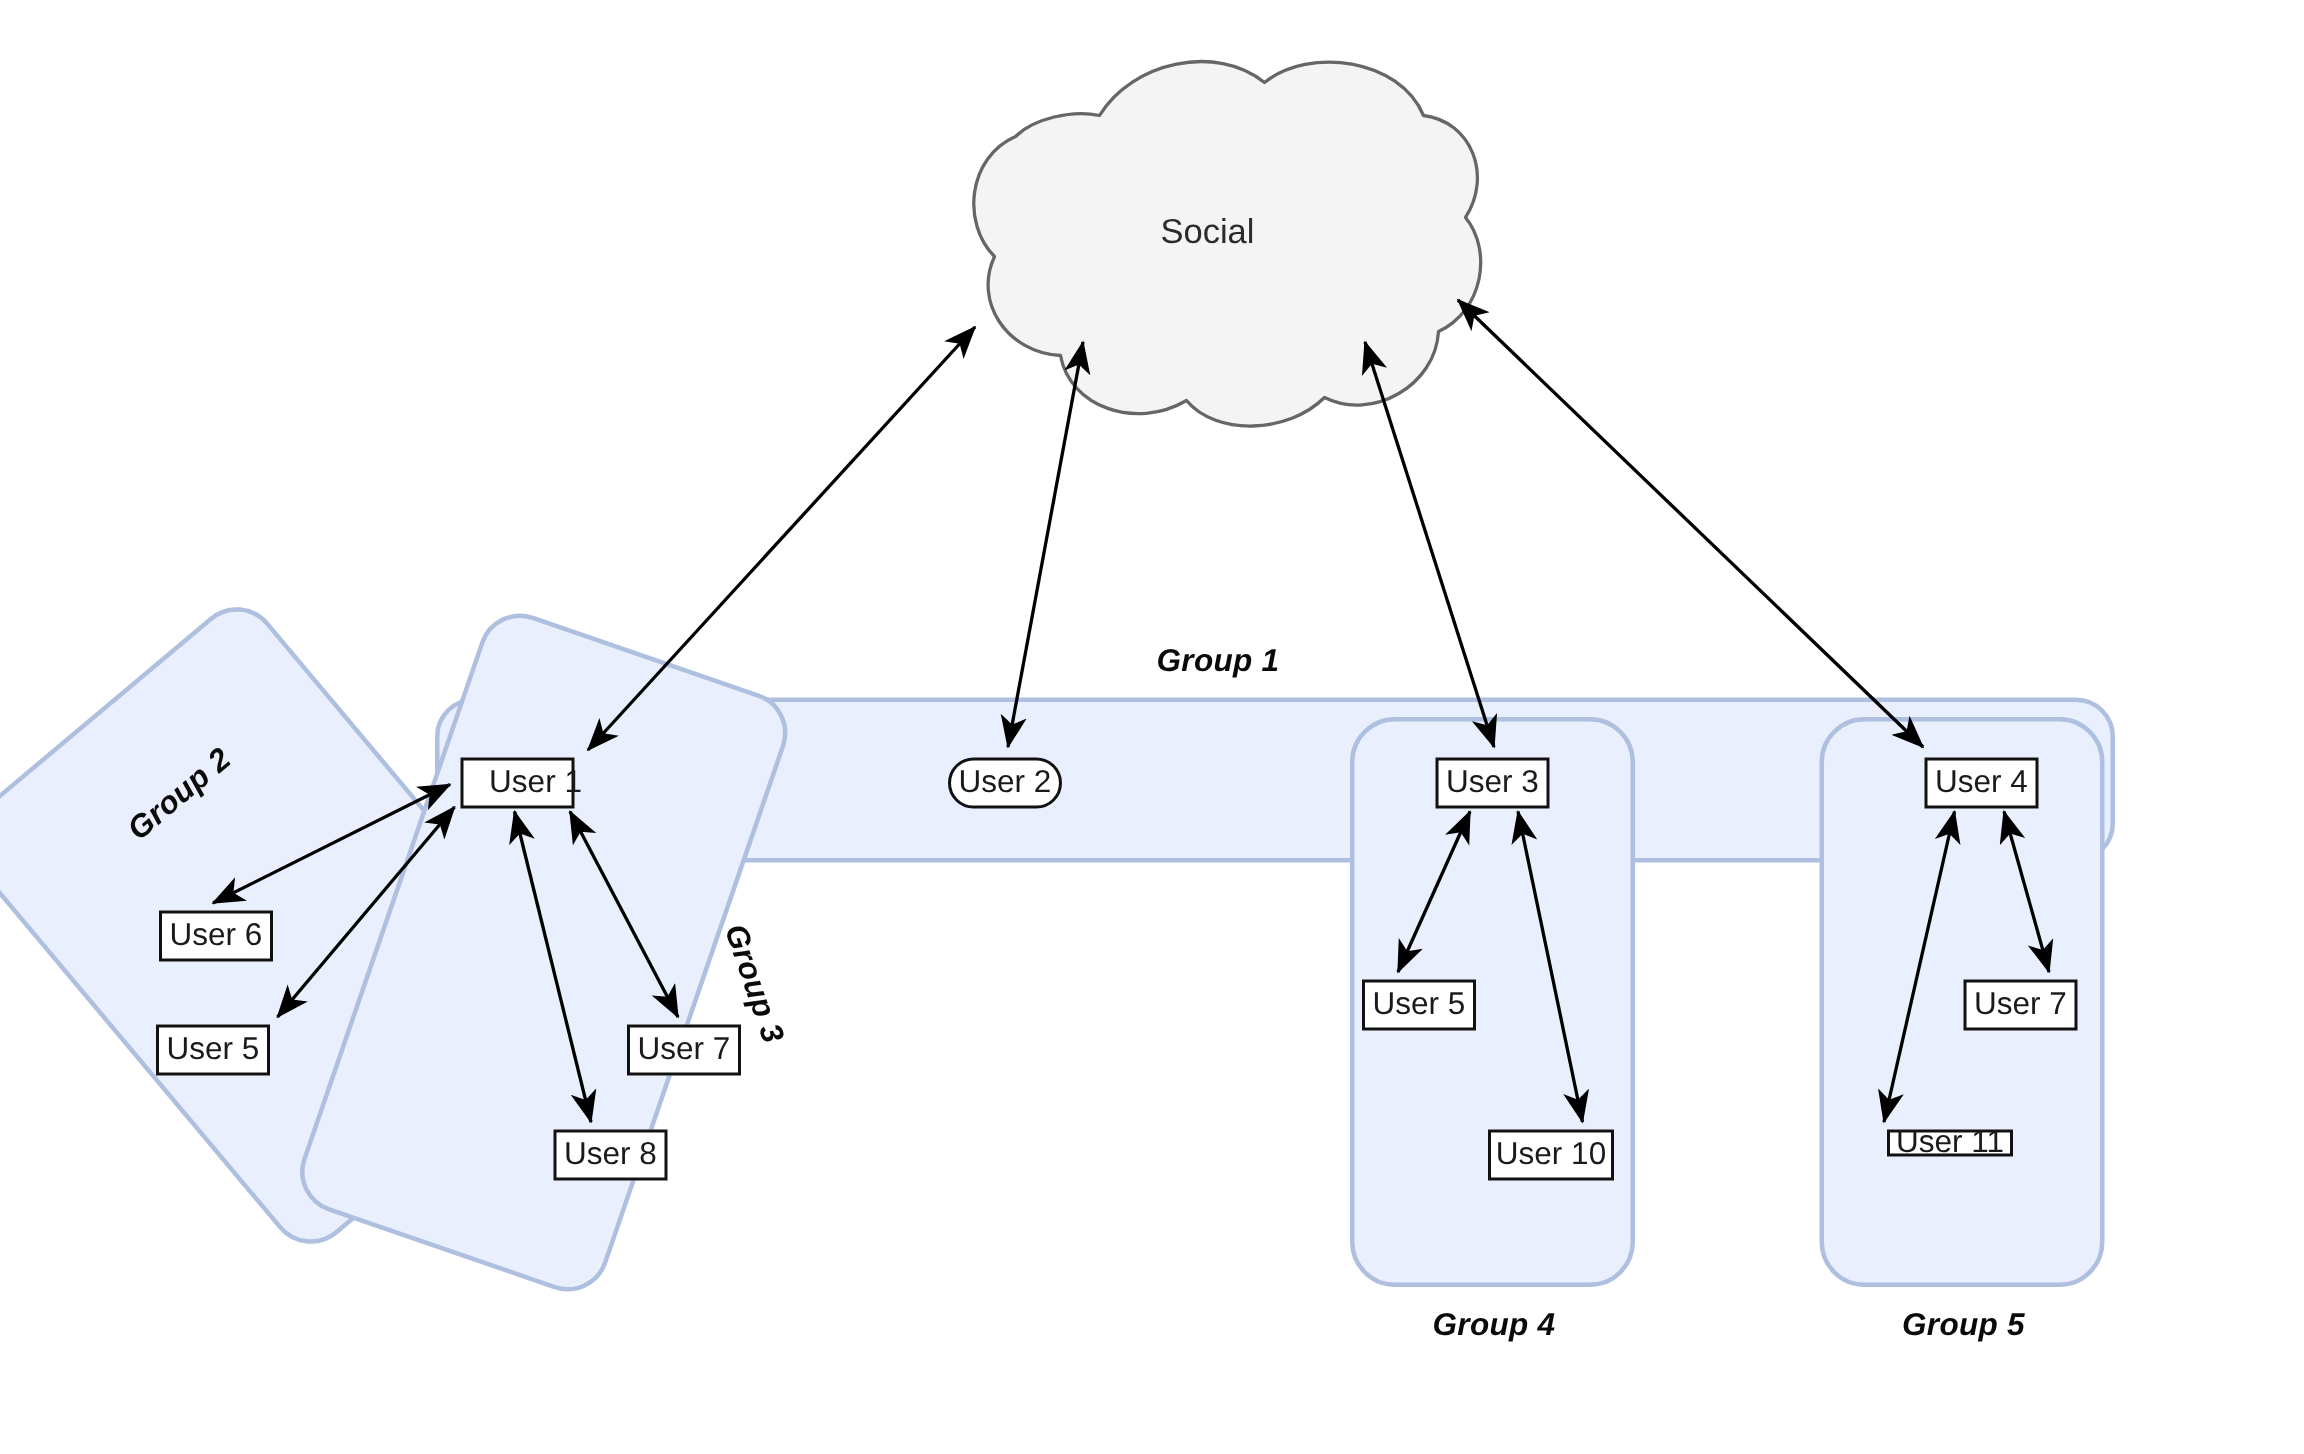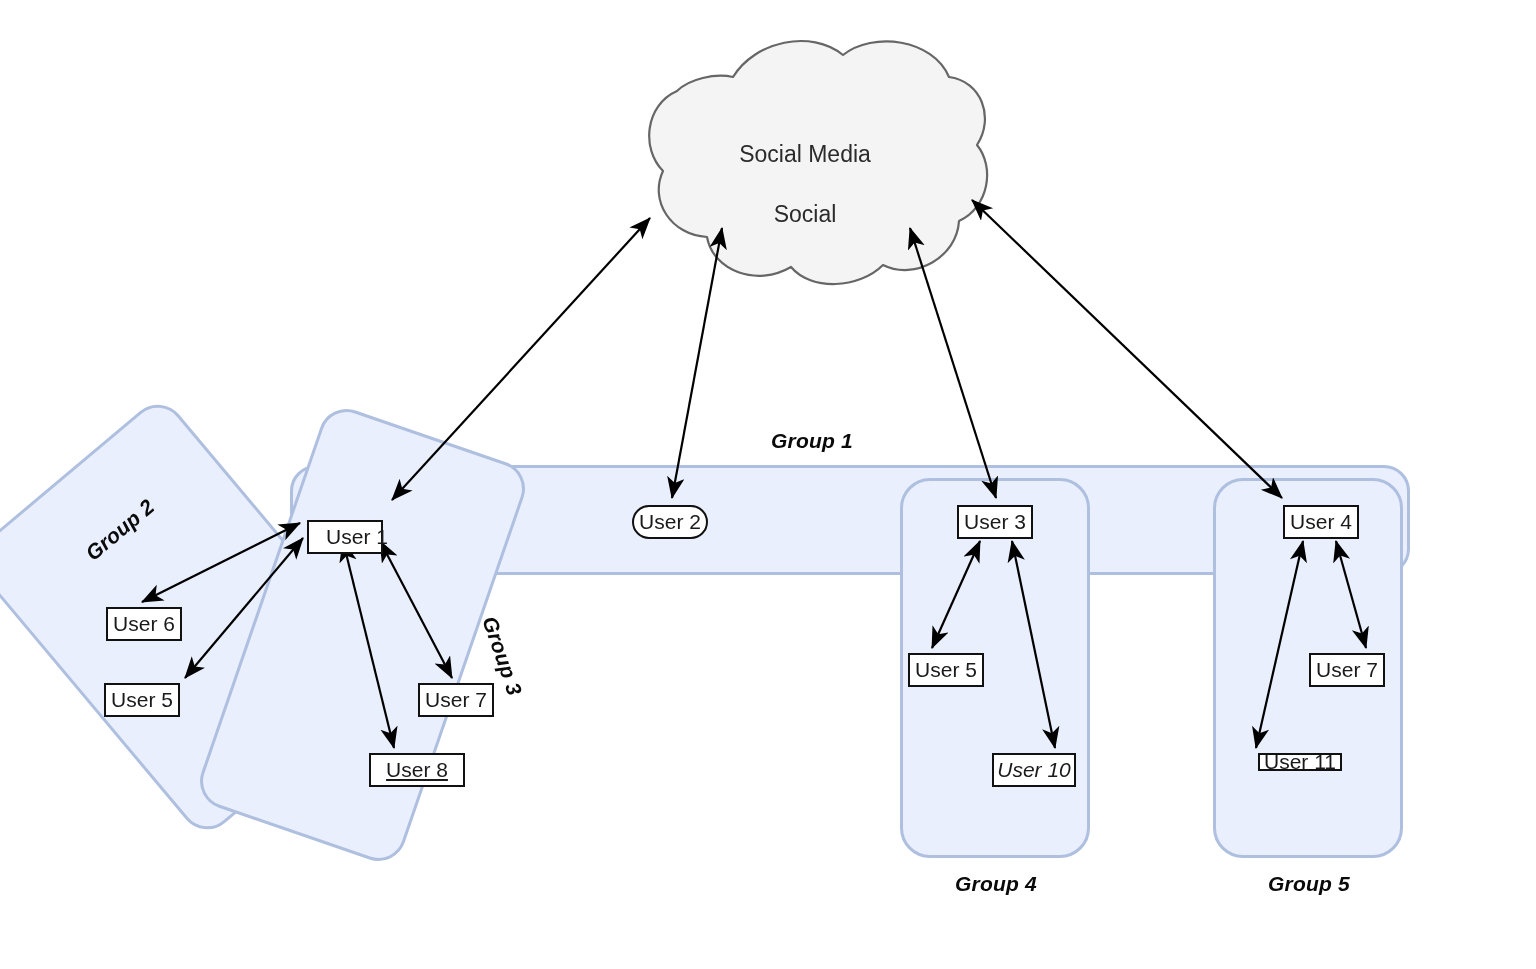--- a/index.html
+++ b/index.html
@@ -85,21 +85,20 @@
              C 380 142, 374 182, 344 196
              C 342 232, 300 256, 268 240
              C 244 264, 196 266, 176 242
              C 142 262, 98 246, 92 212
              C 56 210, 34 176, 48 146
              C 26 124, 30 80, 62 66
              C 74 54, 100 48, 118 52 Z" fill="#f4f4f4" stroke="#666666" stroke-width="2.2" stroke-linejoin="round"></path>
   </svg>
 
   <div class="cloud-label" style="left:640px;top:110px;width:330px;">
-    <div>Social Media</div>
     <div>Social</div>
   </div>
 
   <svg id="wires" viewBox="0 0 1536 969">
     <defs>
       <marker id="ah" markerWidth="11" markerHeight="11" refX="9.5" refY="4" orient="auto" markerUnits="strokeWidth">
         <path d="M0,0 L10,4 L0,8 L2.6,4 z" fill="#000000"></path>
       </marker>
       <marker id="ah-start" markerWidth="11" markerHeight="11" refX="9.5" refY="4" orient="auto-start-reverse" markerUnits="strokeWidth">
         <path d="M0,0 L10,4 L0,8 L2.6,4 z" fill="#000000"></path>
@@ -123,27 +122,27 @@
 
   <div id="group-labels-layer">
       <div class="group-label" style="left: 812px; top: 441px; transform: translate(-50%, -50%) rotate(0deg);">Group 1</div>
       <div class="group-label" style="left: 120px; top: 530px; transform: translate(-50%, -50%) rotate(-40deg);">Group 2</div>
       <div class="group-label" style="left: 502px; top: 656px; transform: translate(-50%, -50%) rotate(71deg);">Group 3</div>
       <div class="group-label" style="left: 996px; top: 884px; transform: translate(-50%, -50%) rotate(0deg);">Group 4</div>
       <div class="group-label" style="left: 1309px; top: 884px; transform: translate(-50%, -50%) rotate(0deg);">Group 5</div>
     </div>
 
   <div id="users-layer">
-      <div class="user-box" style="left: 307px; top: 520px; width: 76px; height: 34px; padding-left: 24px;">User 1</div>
+      <div class="user-box" style="left: 307px; top: 505px; width: 76px; height: 34px; padding-left: 24px;">User 1</div>
       <div class="user-box" style="left: 632px; top: 505px; width: 76px; height: 34px; border-radius: 17px;">User 2</div>
       <div class="user-box" style="left: 957px; top: 505px; width: 76px; height: 34px;">User 3</div>
       <div class="user-box" style="left: 1283px; top: 505px; width: 76px; height: 34px;">User 4</div>
       <div class="user-box" style="left: 106px; top: 607px; width: 76px; height: 34px;">User 6</div>
       <div class="user-box" style="left: 104px; top: 683px; width: 76px; height: 34px;">User 5</div>
       <div class="user-box" style="left: 418px; top: 683px; width: 76px; height: 34px;">User 7</div>
-      <div class="user-box" style="left: 369px; top: 753px; width: 96px; height: 34px; text-decoration: underline;">User 8</div>
+      <div class="user-box" style="left: 369px; top: 753px; width: 76px; height: 34px;">User 8</div>
       <div class="user-box" style="left: 908px; top: 653px; width: 76px; height: 34px;">User 5</div>
-      <div class="user-box" style="left: 992px; top: 753px; width: 84px; height: 34px; font-style: italic;">User 10</div>
+      <div class="user-box" style="left: 992px; top: 753px; width: 84px; height: 34px;">User 10</div>
       <div class="user-box" style="left: 1309px; top: 653px; width: 76px; height: 34px;">User 7</div>
       <div class="user-box" style="left: 1258px; top: 753px; width: 84px; height: 18px;">User 11</div>
     </div>
 
 </div>
 
 </body></html>

